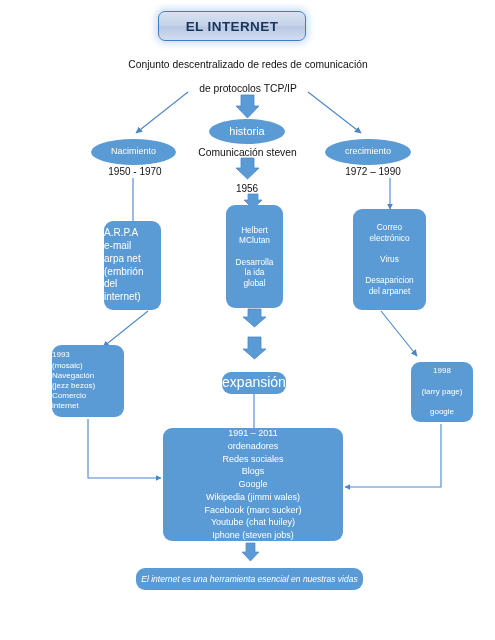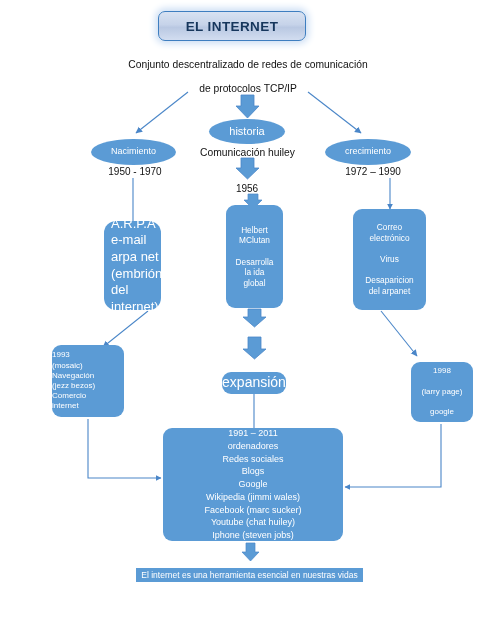--- a/index.html
+++ b/index.html
@@ -56,34 +56,34 @@
   .lbl-cg   { left:190px; top:146px; width:115px; font-size:10.3px; }
   .lbl-1960 { left:212px; top:182px; width:70px;  font-size:10px; }
   .lbl-1972 { left:318px; top:165px; width:110px; font-size:10px; }
   .lbl-prot { left:198px; top:324px; width:115px; font-size:9.7px; }
 
   
   #n-nacimiento { left:91px;  top:139px; width:85px;  height:26px; font-size:9px; }
   #n-historia   { left:209px; top:119px; width:76px;  height:25px; font-size:11px; }
   #n-crecimiento{ left:325px; top:139px; width:86px;  height:26px; font-size:9px; }
 
-  #n-arpa    { left:104px; top:221px; width:57px;  height:89px; font-size:13px;
-               justify-content:flex-start; padding-left:7px; text-align:left;border-radius:12px; }
+  #n-arpa    { left:104px; top:221px; width:57px;  height:89px; font-size:10px;
+               justify-content:flex-start; text-align:left; }
   #n-helbert { left:226px; top:205px; width:57px;  height:103px; font-size:8.3px; }
   #n-correo  { left:353px; top:209px; width:73px;  height:101px; font-size:8.3px; }
 
   #n-1993 { left:52px;  top:345px; width:72px; height:72px; font-size:8px;
             justify-content:flex-start; text-align:left; }
   #n-exp  { left:222px; top:372px; width:64px; height:22px; font-size:14px; }
   #n-1998 { left:411px; top:362px; width:62px; height:60px; font-size:8px; }
 
   #n-big  { left:163px; top:428px; width:180px; height:113px; font-size:9px; line-height:1.42; }
 
-  #n-concl{ left:136px; top:568px; width:227px; height:14px; font-size:8.5px;
-            border-radius:0; }
+  #n-concl{ left:136px; top:568px; width:227px; height:22px; font-size:8.5px;
+            border-radius:9px;font-style:italic; }
 
   svg.wires { position:absolute; left:0; top:0; width:495px; height:640px; overflow:visible; }
 </style>
 </head>
 <body>
 
 <div id="canvas">
 
   <svg class="wires">
     <defs>
@@ -143,21 +143,21 @@
   </div>
 
   <div class="stext sub1">Conjunto descentralizado de redes de comunicación</div>
   <div class="stext sub3">de protocolos  TCP/IP</div>
 
   <div class="node ellipse" id="n-nacimiento">Nacimiento</div>
   <div class="node ellipse" id="n-historia">historia</div>
   <div class="node ellipse" id="n-crecimiento">crecimiento</div>
 
   <div class="stext lbl-1950">1950 - 1970</div>
-  <div class="stext lbl-cg">Comunicación huiley</div>
+  <div class="stext lbl-cg">Comunicación steven</div>
   <div class="stext lbl-1960">1956</div>
   <div class="stext lbl-1972">1972 – 1990</div>
 
   <div class="node rrect" id="n-arpa">A.R.P.A
 e-mail
 arpa net
 (embrión
 del
 internet)</div>
   <div class="node rrect" id="n-helbert">Helbert

